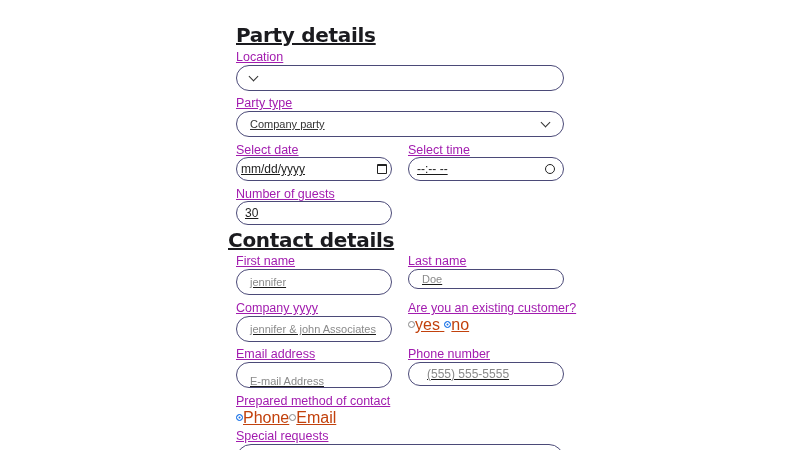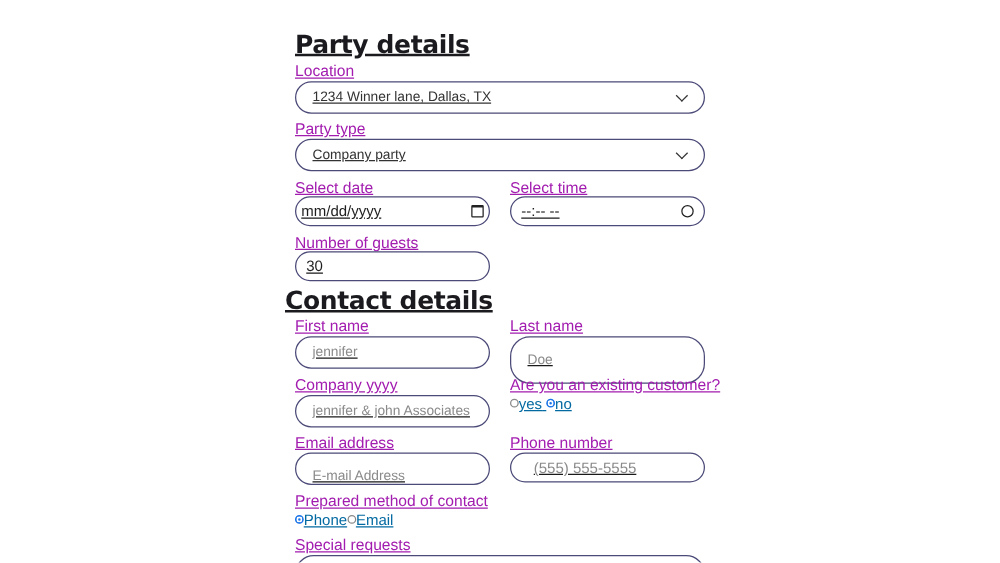--- a/index.html
+++ b/index.html
@@ -8,30 +8,29 @@
   h2 { margin:0; font-family:"DejaVu Sans", sans-serif; font-weight:bold; font-size:20px; color:#1b1b1f; letter-spacing:-0.3px; }
   .label { font-size:12.5px; color:#a21caf; }
   .field { box-sizing:border-box; border:1.5px solid #4b4a78; border-radius:14px; background:#fff; display:flex; align-items:center; font-size:11px; }
   .field.big { border-radius:16px; }
   .select { padding-left:13px; padding-right:10px; justify-content:space-between; color:#333; }
   .ph { color:#8a8a8a; }
   .val { color:#1e1e1e; font-size:12px; }
   .chev { width:6px; height:6px; border-right:1.3px solid #333; border-bottom:1.3px solid #333; transform:rotate(45deg); margin-top:-4px; margin-right:4px; }
   .radio { display:inline-block; width:7px; height:7px; border-radius:50%; border:1px solid #888; box-sizing:border-box; vertical-align:middle; margin-top:-2px; }
   .radio.on { background:#1a73e8; border-color:#1a73e8; box-shadow: inset 0 0 0 1.5px #fff; border:1px solid #1a73e8; }
-  .radios { font-size:12px; color:#0369a1; }
+  .radios { font-size:16px; color:#c2410c; }
 </style>
 </head>
 <body>
 
 <h2 class="abs" style="left:236px;top:23px;">Party details</h2>
 
 <div class="abs label" style="left:236px;top:50px;">Location</div>
 <div class="abs field select big" style="left:236px;top:65px;width:328px;height:26px;">
-  <span>1234 Winner lane, Dallas, TX</span>
   <span class="chev"></span>
 </div>
 
 <div class="abs label" style="left:236px;top:96px;">Party type</div>
 <div class="abs field select big" style="left:236px;top:111px;width:328px;height:26px;">
   <span>Company party</span>
   <span class="chev"></span>
 </div>
 
 <div class="abs label" style="left:236px;top:143px;">Select date</div>
@@ -52,21 +51,21 @@
 </div>
 
 <h2 class="abs" style="left:228px;top:228px;">Contact details</h2>
 
 <div class="abs label" style="left:236px;top:254px;">First name</div>
 <div class="abs field big" style="left:236px;top:269px;width:156px;height:26px;padding-left:13px;">
   <span class="ph">jennifer</span>
 </div>
 
 <div class="abs label" style="left:408px;top:254px;">Last name</div>
-<div class="abs field big" style="left:408px;top:269px;width:156px;height:38px;padding-left:13px;">
+<div class="abs field big" style="left:408px;top:269px;width:156px;height:20px;padding-left:13px;">
   <span class="ph">Doe</span>
 </div>
 
 <div class="abs label" style="left:236px;top:301px;">Company yyyy</div>
 <div class="abs field big" style="left:236px;top:316px;width:156px;height:26px;padding-left:13px;">
   <span class="ph">jennifer &amp; john Associates</span>
 </div>
 
 <div class="abs label" style="left:408px;top:301px;">Are you an existing customer?</div>
 <div class="abs radios" style="left:408px;top:316px;">

